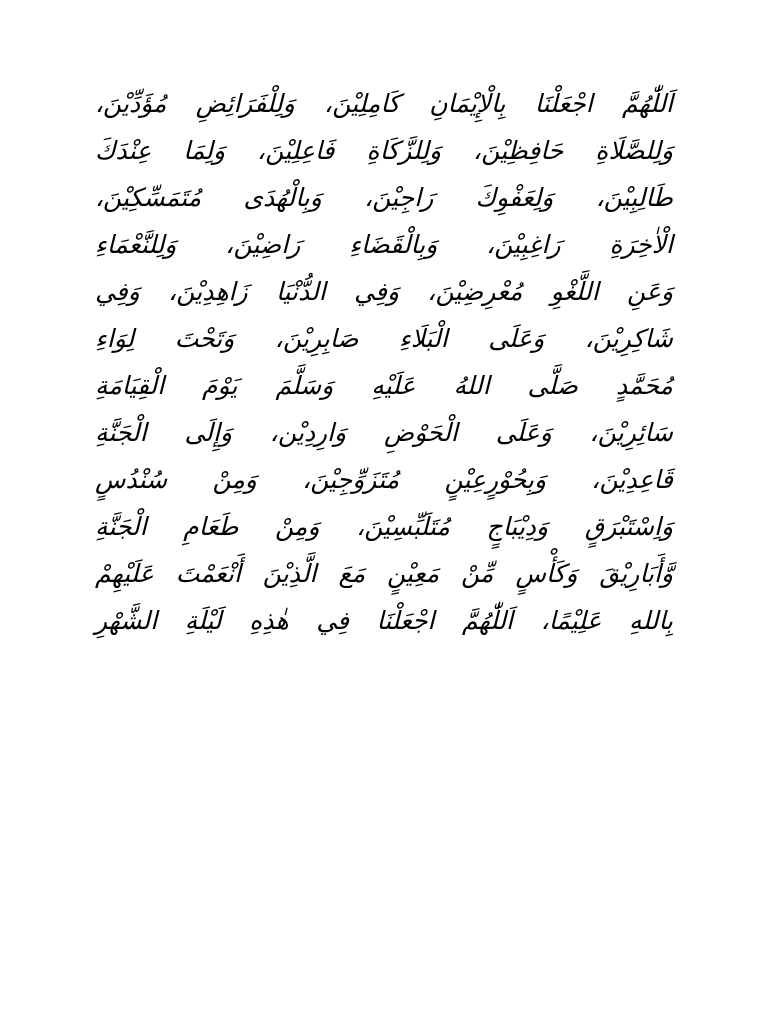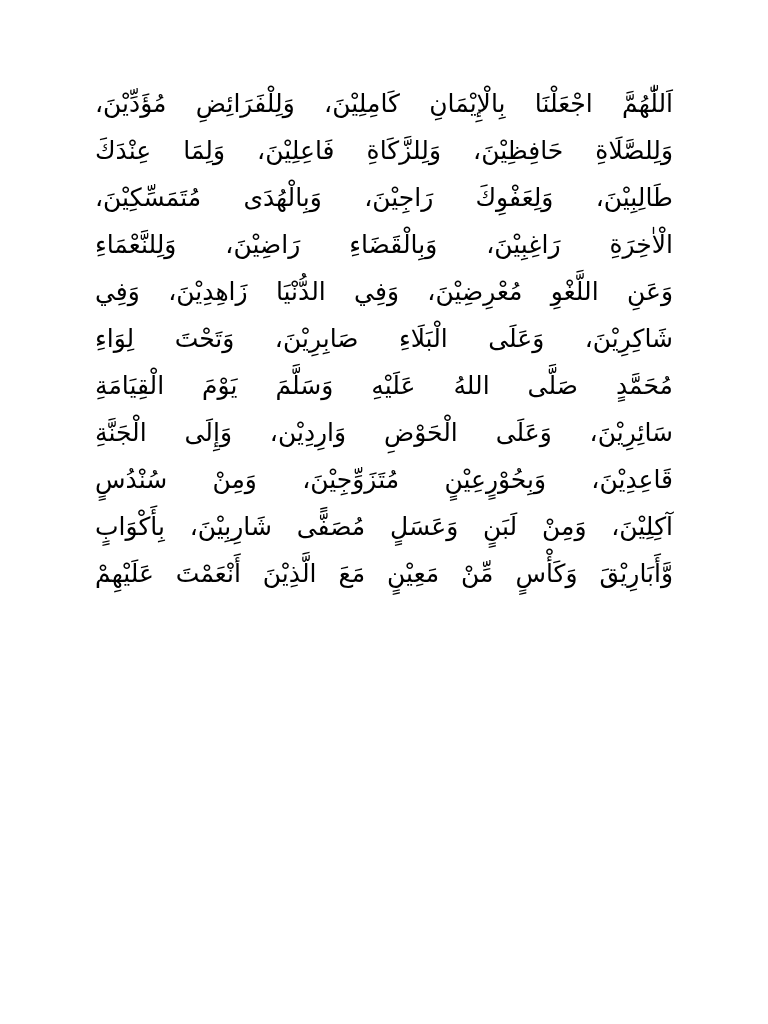--- a/index.html
+++ b/index.html
@@ -11,20 +11,21 @@
       width: 768px;
       height: 1024px;
       overflow: hidden;
       position: relative;
     }
     .page {
       position: absolute;
       left: 95px;
       top: 80px;
       width: 578px;
+      font-style: italic;
     }
     .line {
       display: block;
       height: 47px;
       line-height: 47px;
       direction: rtl;
       text-align: justify;
       text-align-last: justify;
       font-family: "DejaVu Sans", sans-serif;
       font-size: 25px;
@@ -39,15 +40,16 @@
 <div class="page">
   <span class="line">اَللّٰهُمَّ اجْعَلْنَا بِالْإِيْمَانِ كَامِلِيْنَ، وَلِلْفَرَائِضِ مُؤَدِّيْنَ،</span>
   <span class="line">وَلِلصَّلَاةِ حَافِظِيْنَ، وَلِلزَّكَاةِ فَاعِلِيْنَ، وَلِمَا عِنْدَكَ</span>
   <span class="line">طَالِبِيْنَ، وَلِعَفْوِكَ رَاجِيْنَ، وَبِالْهُدَى مُتَمَسِّكِيْنَ،</span>
   <span class="line">الْاٰخِرَةِ رَاغِبِيْنَ، وَبِالْقَضَاءِ رَاضِيْنَ، وَلِلنَّعْمَاءِ</span>
   <span class="line">وَعَنِ اللَّغْوِ مُعْرِضِيْنَ، وَفِي الدُّنْيَا زَاهِدِيْنَ، وَفِي</span>
   <span class="line">شَاكِرِيْنَ، وَعَلَى الْبَلَاءِ صَابِرِيْنَ، وَتَحْتَ لِوَاءِ</span>
   <span class="line">مُحَمَّدٍ صَلَّى اللهُ عَلَيْهِ وَسَلَّمَ يَوْمَ الْقِيَامَةِ</span>
   <span class="line">سَائِرِيْنَ، وَعَلَى الْحَوْضِ وَارِدِيْن، وَإِلَى الْجَنَّةِ</span>
   <span class="line">قَاعِدِيْنَ، وَبِحُوْرٍعِيْنٍ مُتَزَوِّجِيْنَ، وَمِنْ سُنْدُسٍ</span>
-  <span class="line">آكِلِيْنَ، وَمِنْ لَبَنٍ وَعَسَلٍ مُصَفًّى شَارِبِيْنَ، بِأَكْوَابٍ</span>
+  <span class="line">وَاِسْتَبْرَقٍ وَدِيْبَاجٍ مُتَلَبِّسِيْنَ، وَمِنْ طَعَامِ الْجَنَّةِ</span>
   <span class="line">وَّأَبَارِيْقَ وَكَأْسٍ مِّنْ مَعِيْنٍ مَعَ الَّذِيْنَ أَنْعَمْتَ عَلَيْهِمْ</span>
+  <span class="line">بِاللهِ عَلِيْمًا، اَللّٰهُمَّ اجْعَلْنَا فِي هٰذِهِ لَيْلَةِ الشَّهْرِ</span>
 </div>
 
 </body></html>

